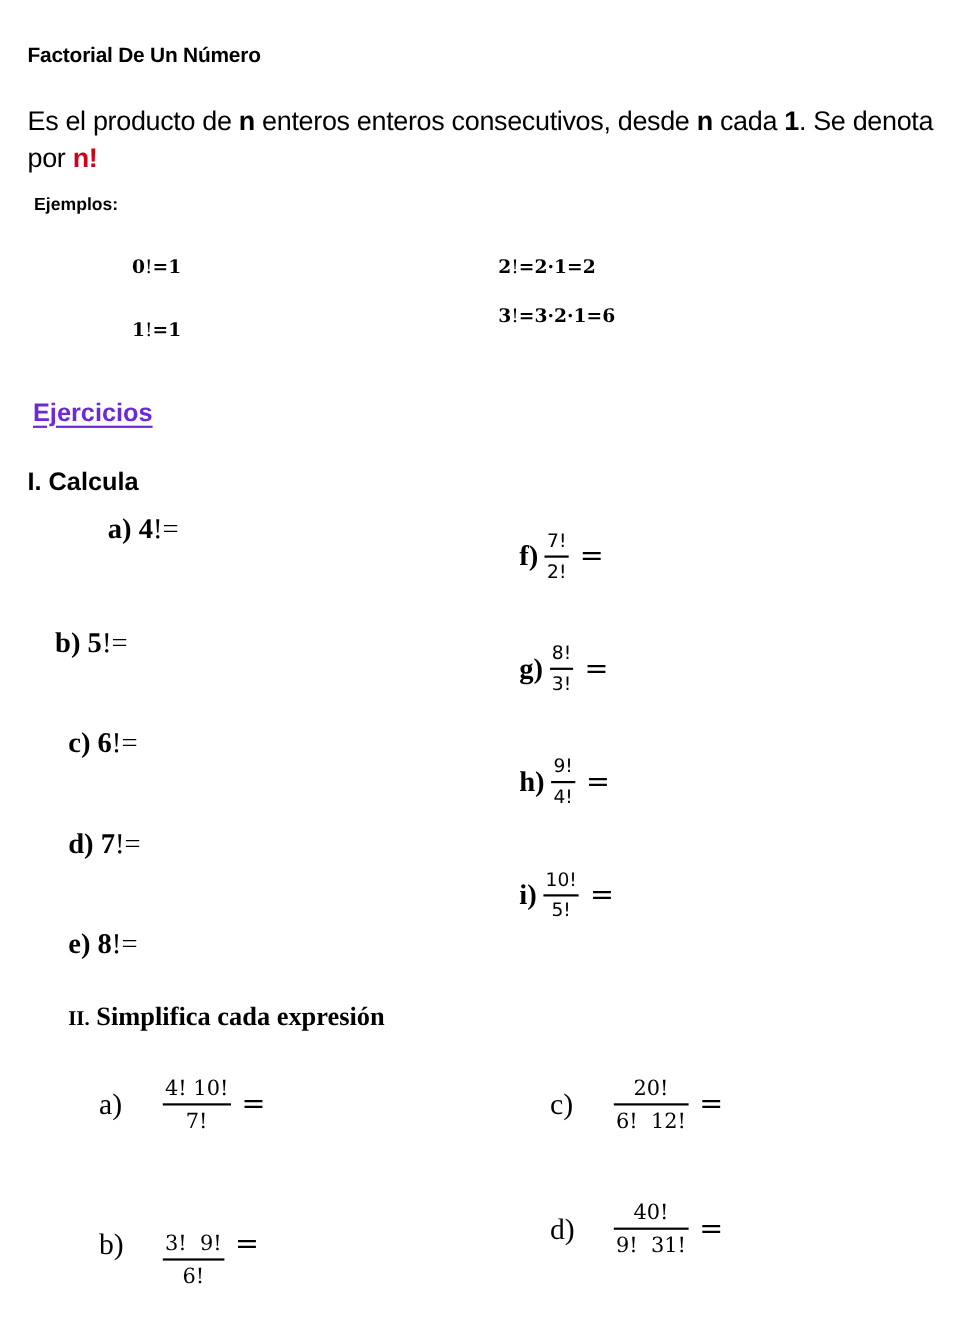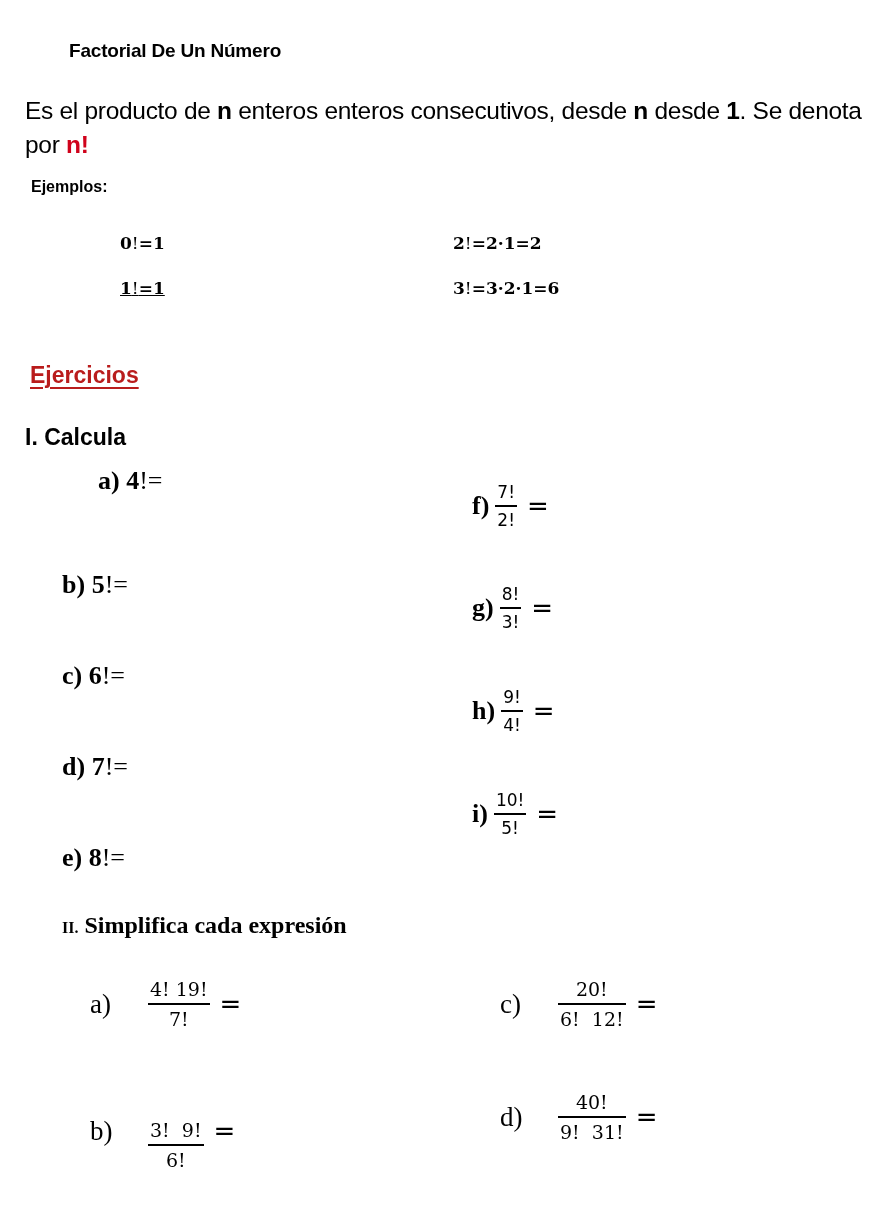--- a/index.html
+++ b/index.html
@@ -1,81 +1,81 @@
 <!DOCTYPE html>
 <html><head>
   <meta charset="utf-8">
   <style>
     * { margin: 0; padding: 0; box-sizing: border-box; }
     html, body { width: 869px; height: 1211px; background: #ffffff; overflow: hidden; }
     body { position: relative; color: #000; font-family: "Liberation Sans", sans-serif; }
     .abs { position: absolute; white-space: nowrap; }
 
-    .title { left: 25px; top: 40px; font-size: 19px; font-weight: bold; font-family: "Liberation Sans", sans-serif; letter-spacing: -0.2px; margin-left: 44px; }
+    .title { left: 25px; top: 40px; font-size: 19px; font-weight: bold; font-family: "Liberation Sans", sans-serif; letter-spacing: -0.2px; }
     .para { left: 25px; top: 94px; width: 845px; font-size: 24.5px; line-height: 34px; white-space: normal; font-family: "Liberation Sans", sans-serif; letter-spacing: -0.3px; }
     .para b { font-weight: bold; }
     .red { color: #d0021b; font-weight: bold; }
     .ejemplos { left: 31px; top: 178px; font-size: 16px; font-weight: bold; }
 
     .ex { font-family: "DejaVu Serif", serif; font-size: 17px; font-weight: bold; }
     .ex .bang { font-weight: normal; }
 
-    .ejercicios { left: 30px; top: 362px; font-size: 23px; font-weight: bold; color: #b91c1c; text-decoration: underline; text-decoration-thickness: 2px; text-underline-offset: 4px; }
+    .ejercicios { left: 30px; top: 362px; font-size: 23px; font-weight: bold; color: #6d28d9; text-decoration: underline; text-decoration-thickness: 2px; text-underline-offset: 4px; }
     .calcula { left: 25px; top: 424px; font-size: 23px; font-weight: bold; }
 
     .item { font-family: "Liberation Serif", serif; font-size: 26px; font-weight: bold; }
     .item .norm { font-weight: normal; }
 
     .frac-item { display: flex; align-items: center; }
     .frac-label { font-family: "Liberation Serif", serif; font-size: 26px; font-weight: bold; margin-right: 6px; }
     .frac { display: inline-flex; flex-direction: column; align-items: center; font-family: "DejaVu Sans", sans-serif; font-size: 17px; line-height: 20px; }
     .frac .num { padding: 0 2px 3px 2px; }
     .frac .den { border-top: 2px solid #000; padding: 3px 2px 0 2px; width: 100%; text-align: center; }
     .eq { font-family: "DejaVu Sans", sans-serif; font-size: 26px; margin-left: 10px; }
 
     .section2 { left: 62px; top: 912px; font-family: "Liberation Serif", serif; font-size: 24px; font-weight: bold; }
-    .section2 .roman { font-size: 16px; }
+    .section2 .roman { font-size: 19px; }
 
     .s-item { display: flex; align-items: center; }
     .s-label { font-family: "Liberation Serif", serif; font-size: 27px; width: 58px; }
     .s-frac { display: inline-flex; flex-direction: column; align-items: center; font-family: "DejaVu Serif", serif; font-size: 19px; line-height: 22px; }
     .s-frac .num { padding: 0 2px 3px 2px; }
     .s-frac .den { border-top: 2px solid #000; padding: 3px 2px 0 2px; width: 100%; text-align: center; }
   </style>
 </head>
 <body>
 
 <div class="abs title">Factorial De Un Número</div>
 
 <div class="abs para">
-  <span>Es el producto de </span><b>n</b><span> enteros enteros consecutivos, desde </span><b>n</b><span> desde </span><b>1</b><span>. Se denota por </span><span class="red">n!</span>
+  <span>Es el producto de </span><b>n</b><span> enteros enteros consecutivos, desde </span><b>n</b><span> cada </span><b>1</b><span>. Se denota por </span><span class="red">n!</span>
 </div>
 
 <div class="abs ejemplos">Ejemplos:</div>
 
 <div class="abs ex" style="left:120px; top:233px;">
   <span>0</span><span class="bang">!</span><span>=1</span>
 </div>
-<div class="abs ex" style="left:120px; top:278px;text-decoration:underline;">
+<div class="abs ex" style="left:120px; top:290px;">
   <span>1</span><span class="bang">!</span><span>=1</span>
 </div>
 <div class="abs ex" style="left:453px; top:233px;">
   <span>2</span><span class="bang">!</span><span>=2·1=2</span>
 </div>
 <div class="abs ex" style="left:453px; top:278px;">
   <span>3</span><span class="bang">!</span><span>=3·2·1=6</span>
 </div>
 
 <div class="abs ejercicios">Ejercicios</div>
 <div class="abs calcula">I. Calcula</div>
 
 <div class="abs item" style="left:62px; top:466px;margin-left:36px;">
   <span>a)</span> <span>4</span><span class="norm">!=</span>
 </div>
-<div class="abs item" style="left:62px; top:570px;">
+<div class="abs item" style="left:50px; top:570px;">
   <span>b)</span> <span>5</span><span class="norm">!=</span>
 </div>
 <div class="abs item" style="left:62px; top:661px;">
   <span>c)</span> <span>6</span><span class="norm">!=</span>
 </div>
 <div class="abs item" style="left:62px; top:752px;">
   <span>d)</span> <span>7</span><span class="norm">!=</span>
 </div>
 <div class="abs item" style="left:62px; top:843px;">
   <span>e)</span> <span>8</span><span class="norm">!=</span>
@@ -114,21 +114,21 @@
   <span class="eq">=</span>
 </div>
 
 <div class="abs section2">
   <span class="roman">II.</span><span> Simplifica cada expresión</span>
 </div>
 
 <div class="abs s-item" style="left:90px; top:978px;">
   <span class="s-label">a)</span>
   <span class="s-frac">
-    <span class="num">4! 19!</span>
+    <span class="num">4! 10!</span>
     <span class="den">7!</span>
   </span>
   <span class="eq">=</span>
 </div>
 <div class="abs s-item" style="left:90px; top:1091px;">
   <span class="s-label">b)</span>
   <span class="s-frac">
     <span class="num" style="white-space:pre;margin-top:28px;">3!  9!</span>
     <span class="den">6!</span>
   </span>

